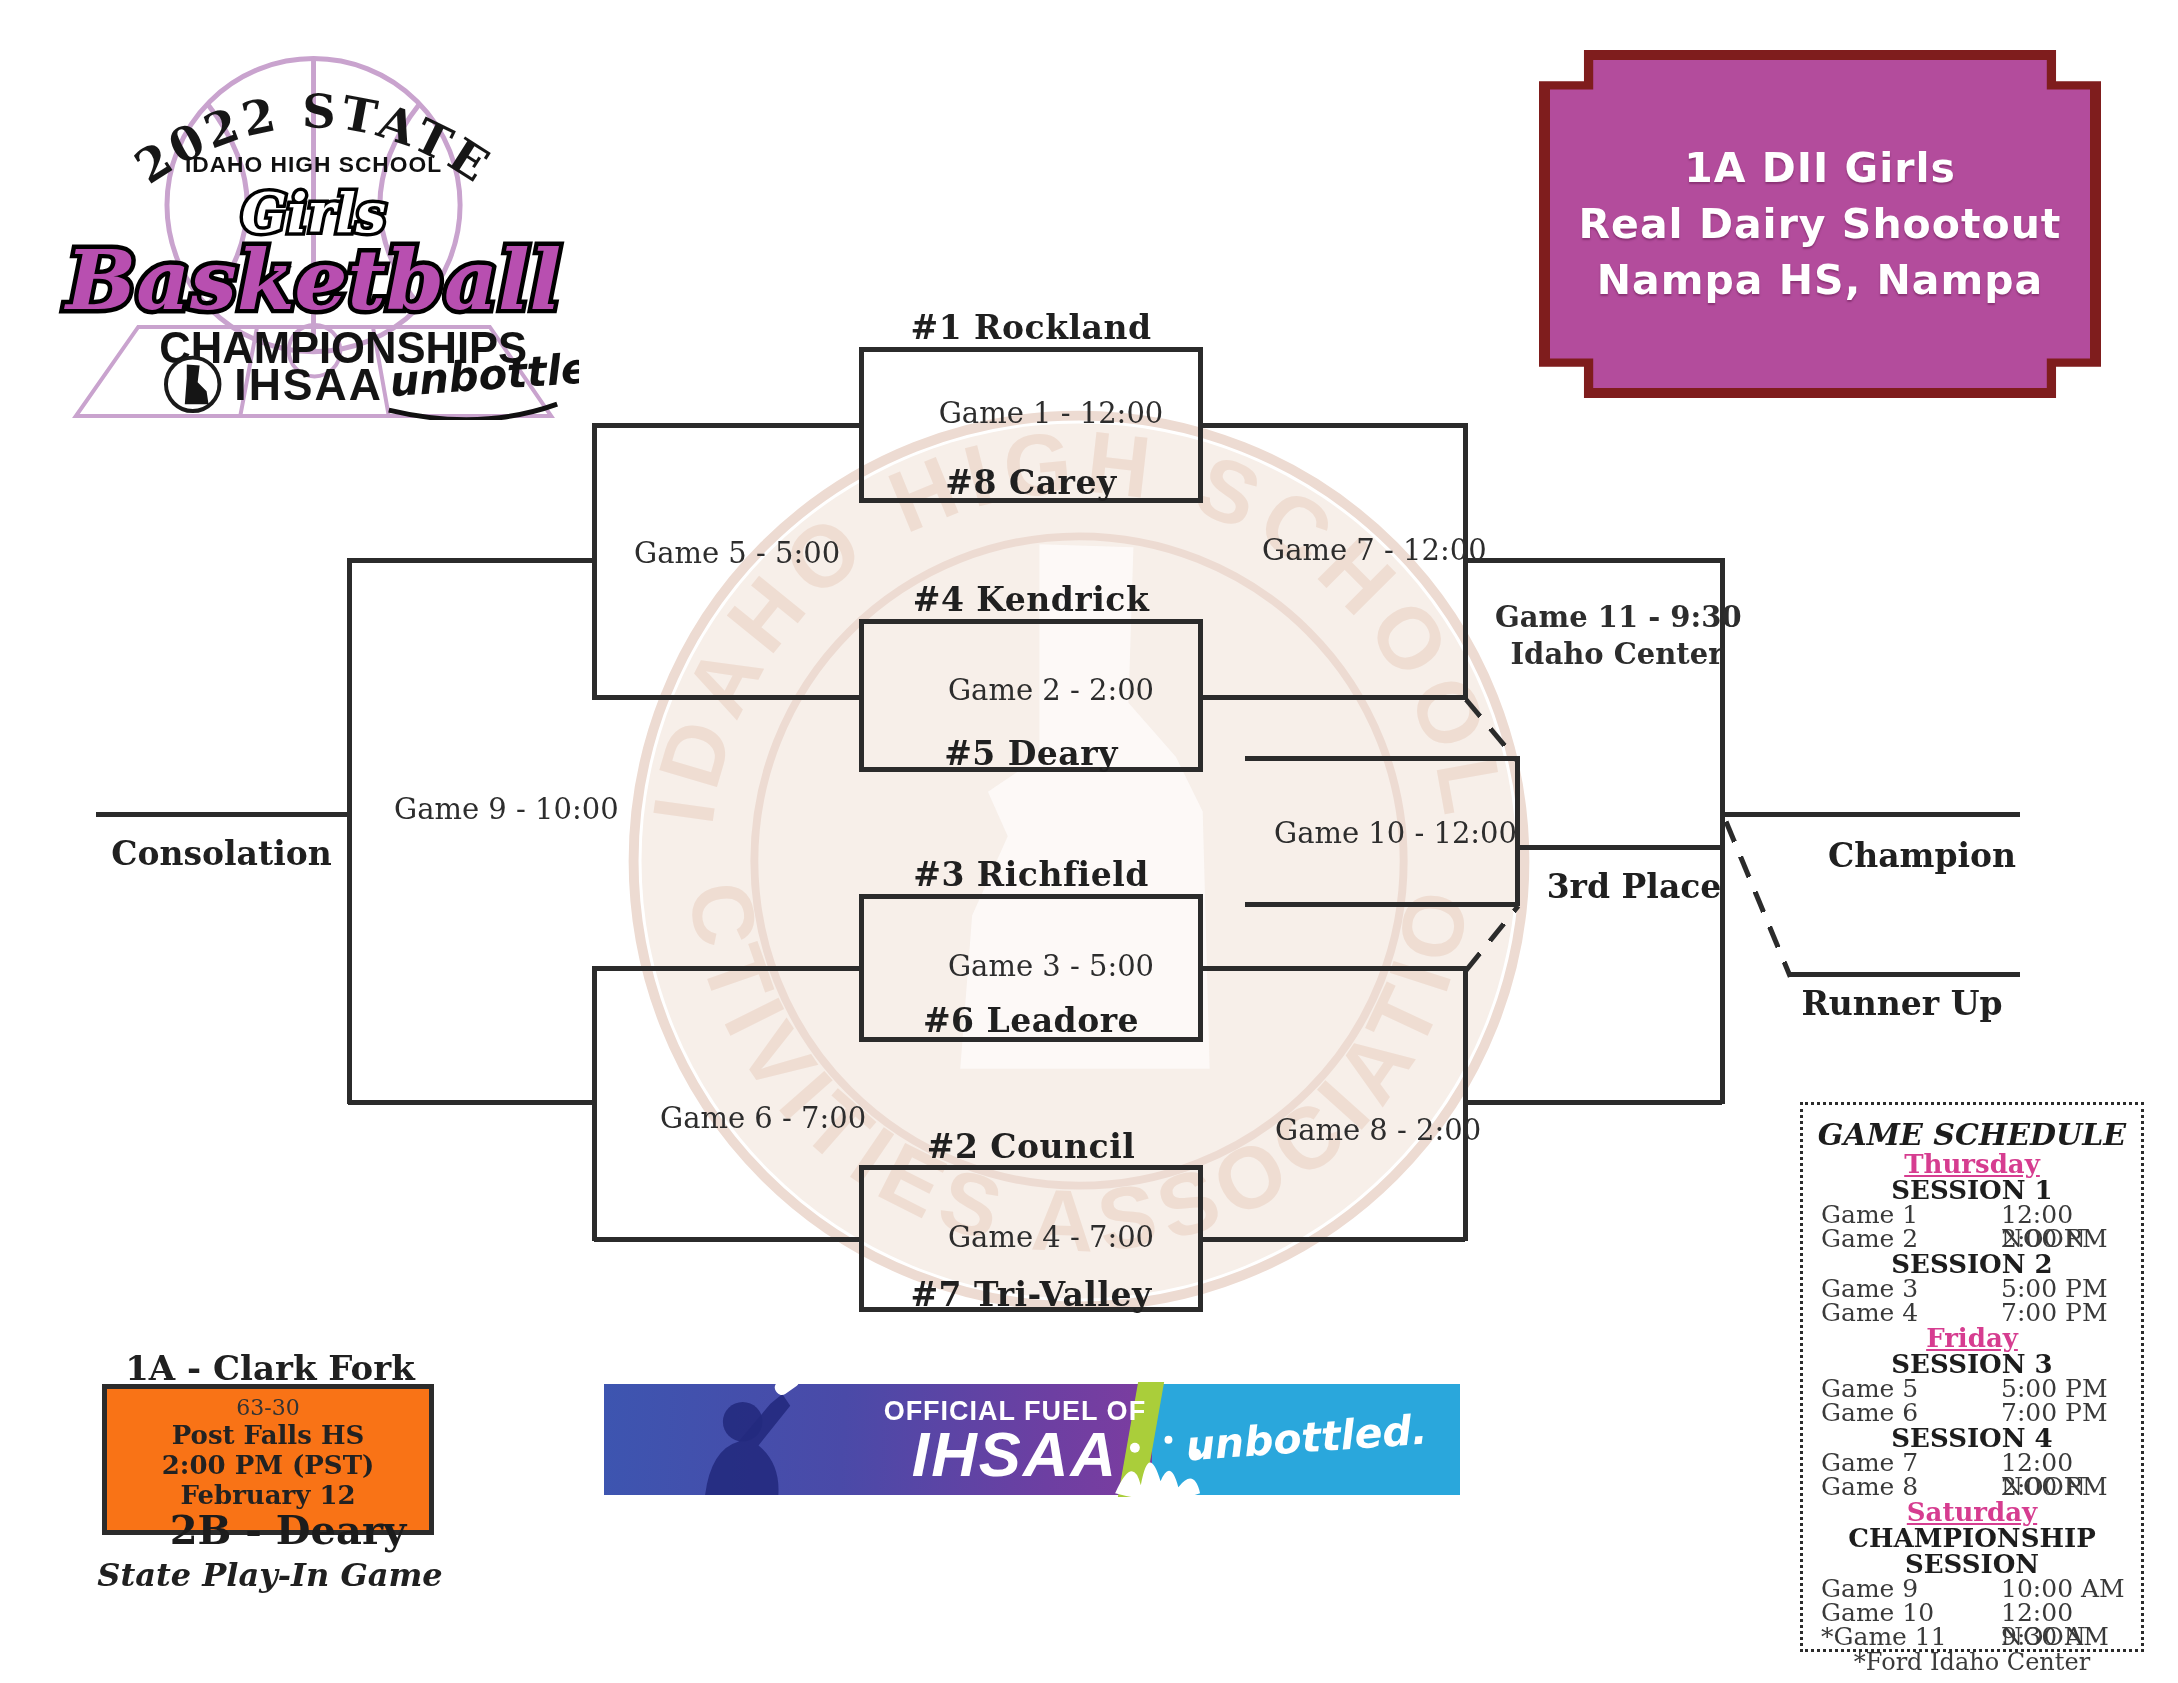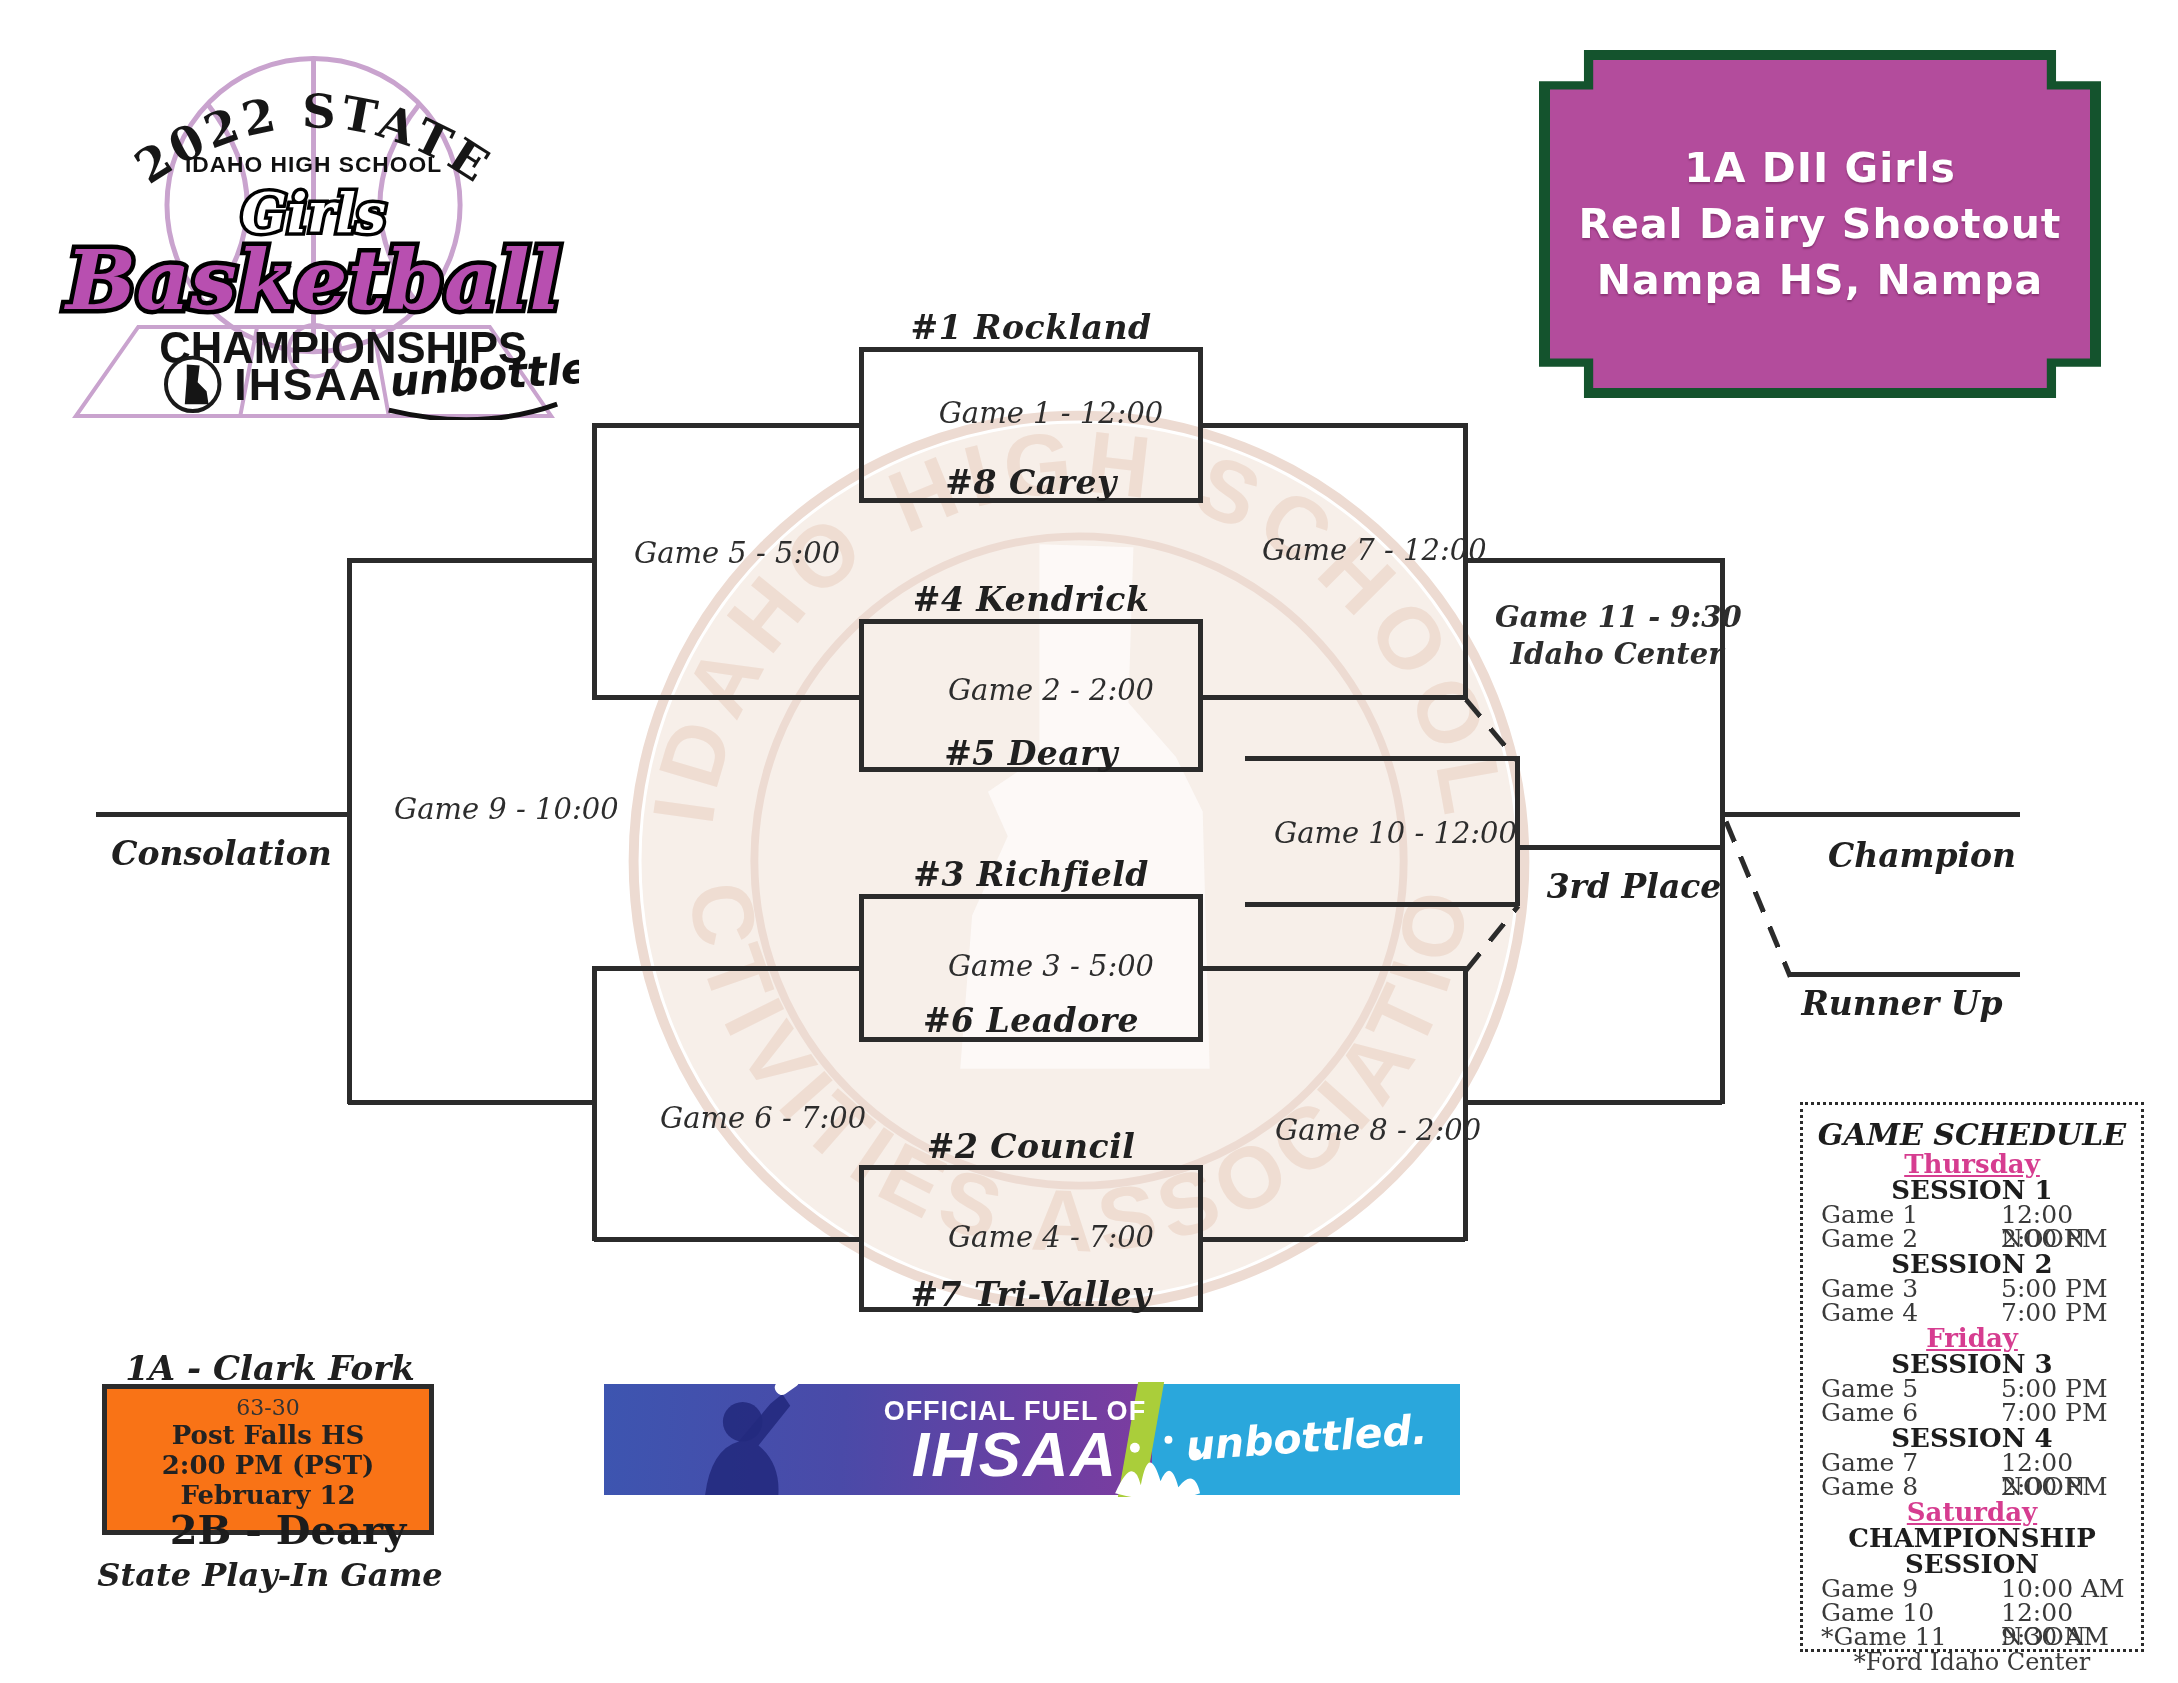--- a/index.html
+++ b/index.html
@@ -5,28 +5,28 @@
   html,body{margin:0;padding:0;background:#ffffff;}
   #canvas{position:relative;width:2178px;height:1683px;background:#ffffff;overflow:hidden;
           font-family:"DejaVu Serif","Liberation Serif",serif;color:#222;}
   
   .hl,.vl{position:absolute;background:#2b2b2b;z-index:3;}
   .hl{height:5px;}
   .vl{width:5px;}
   .diag{position:absolute;height:5px;z-index:3;transform-origin:0 50%;
         background:repeating-linear-gradient(90deg,#2b2b2b 0 22px,rgba(0,0,0,0) 22px 38px);}
   .gamebox{position:absolute;left:859px;width:344px;border:5px solid #2b2b2b;z-index:2;background:transparent;box-sizing:border-box;}
-  .txt{position:absolute;z-index:4;white-space:nowrap;font-style:italic;}
+  .txt{position:absolute;z-index:4;white-space:nowrap;}
   .team{font-weight:700;font-size:33px;letter-spacing:0.5px;color:#202020;text-align:center;width:344px;left:859px;}
   .glabel{font-weight:400;font-size:29px;color:#2d2d2d;padding-left:20px;}
   .place{font-weight:700;font-size:33px;color:#202020;text-align:center;}
   .center{text-align:center;}
   .right{text-align:right;}
   
-  .plaque-outer{position:absolute;left:1539px;top:50px;width:562px;height:348px;background:#14532d;z-index:5;
+  .plaque-outer{position:absolute;left:1539px;top:50px;width:562px;height:348px;background:#7f1d1d;z-index:5;
     clip-path:polygon(8% 0,92% 0,92% 9%,100% 9%,100% 91%,92% 91%,92% 100%,8% 100%,8% 91%,0 91%,0 9%,8% 9%);}
   .plaque-inner{position:absolute;left:11px;top:10px;right:11px;bottom:10px;background:#b34c9c;
     clip-path:polygon(8% 0,92% 0,92% 9%,100% 9%,100% 91%,92% 91%,92% 100%,8% 100%,8% 91%,0 91%,0 9%,8% 9%);
     display:flex;flex-direction:column;justify-content:center;align-items:center;}
   .plaque-line{font-family:"DejaVu Sans","Liberation Sans",sans-serif;font-weight:700;font-size:41px;
     color:#fff;line-height:56px;text-shadow:0 2px 2px rgba(60,0,40,.35);letter-spacing:1px;white-space:nowrap;}
   
   .playin-box{position:absolute;left:102px;top:1384px;width:332px;height:151px;border:5px solid #2b2b2b;z-index:4;
     display:flex;flex-direction:column;justify-content:space-between;align-items:center;padding:6px 0;box-sizing:border-box;background:#f97316;}
   .pi-small{font-size:22px;font-weight:400;color:#333;}

